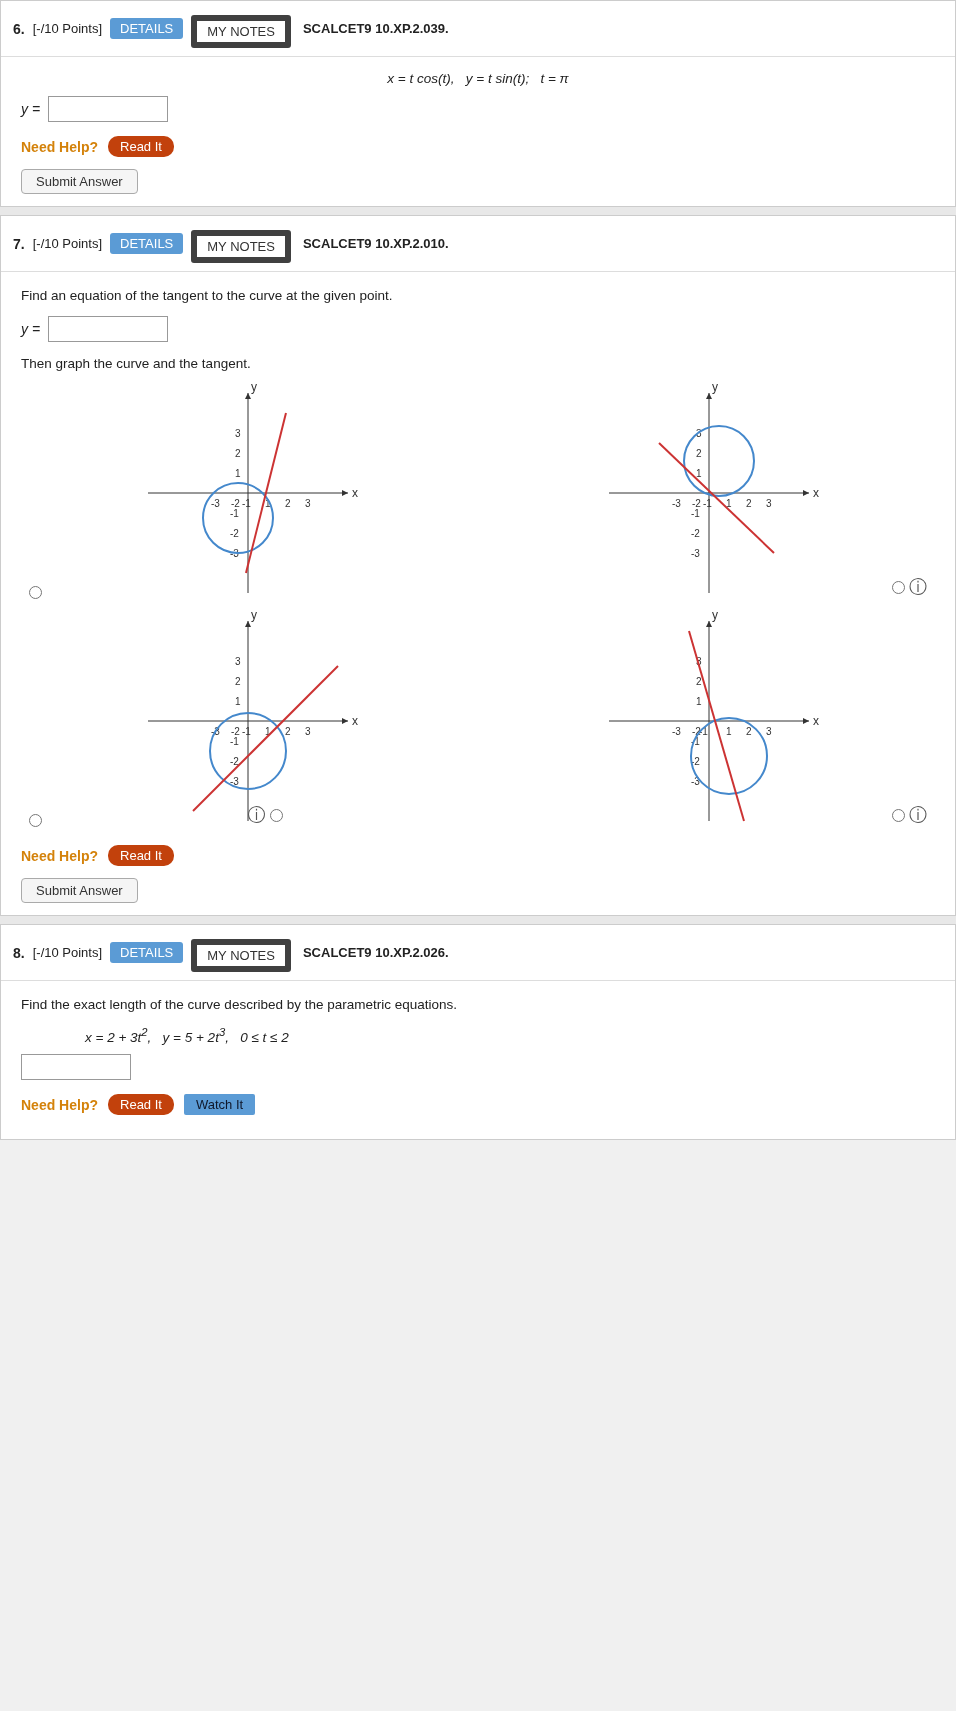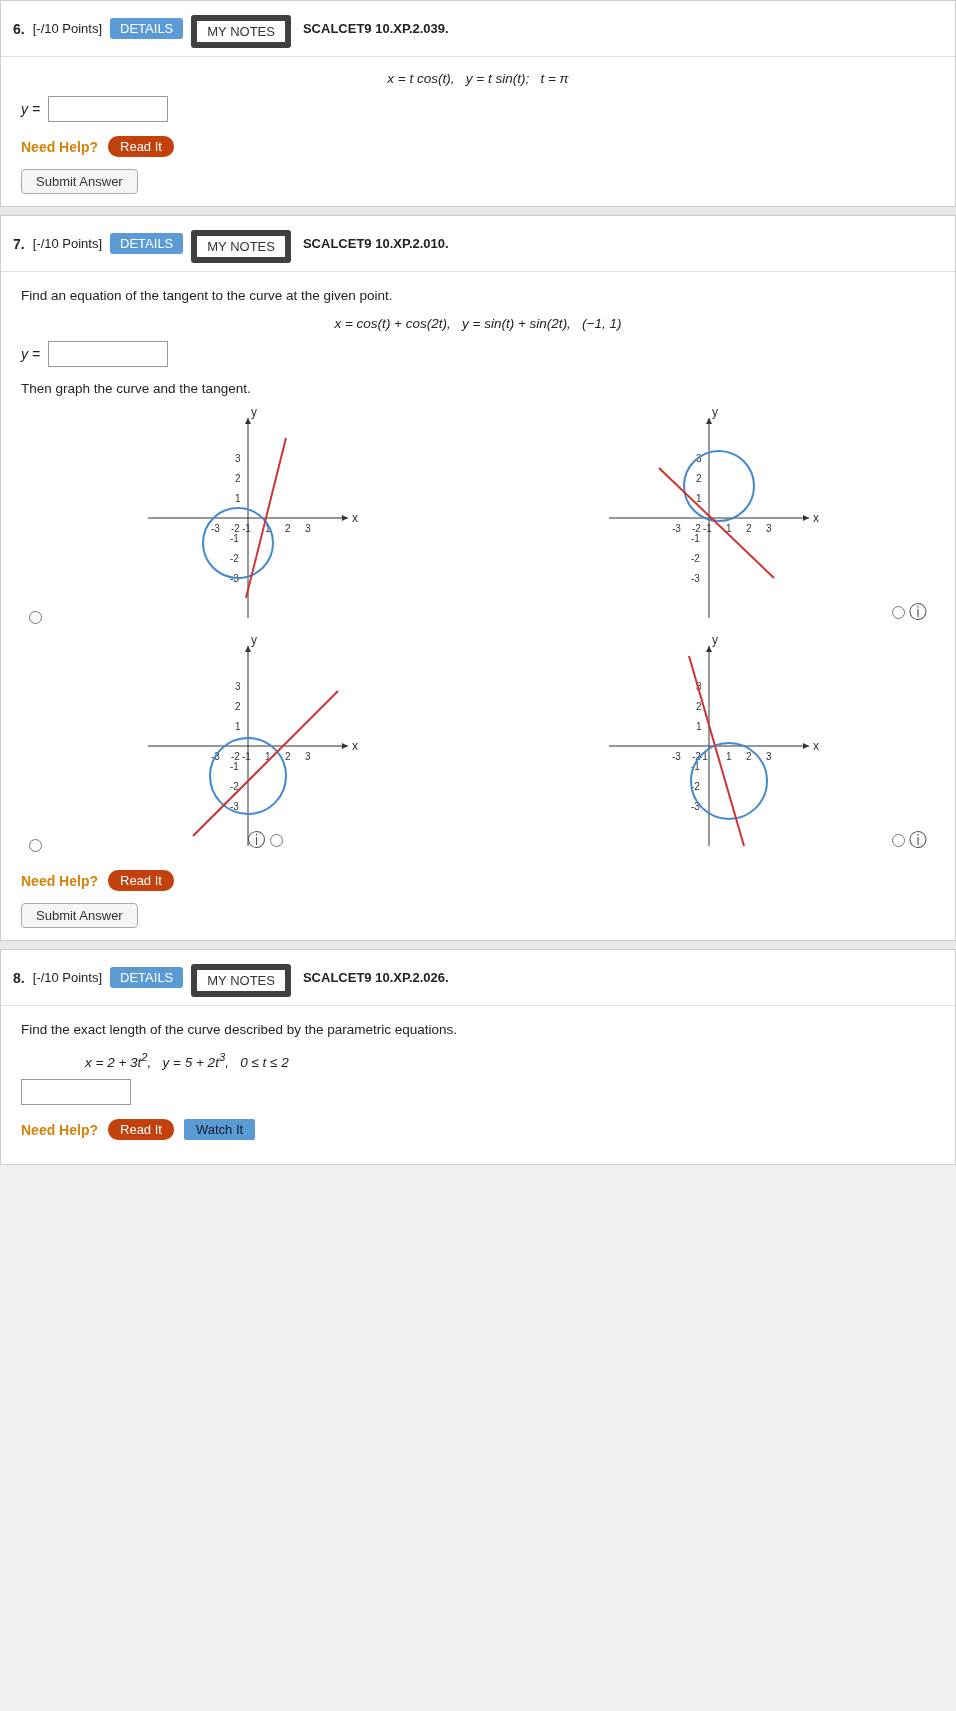--- a/index.html
+++ b/index.html
@@ -194,23 +194,20 @@
   <div class="problem-block">
     <div class="problem-header">
       <span class="problem-number">7.</span>
       <span style="font-size:13px;">[-/10 Points]</span>
       <button class="btn-details">DETAILS</button>
       <button class="btn-mynotes">MY NOTES</button>
       <span class="problem-code">SCALCET9 10.XP.2.010.</span>
     </div>
     <div class="problem-body">
       <div class="problem-instruction">Find an equation of the tangent to the curve at the given point.</div>
-      <div class="equation-line">
-        <em>x</em> = cos(<em>t</em>) + cos(2<em>t</em>),&nbsp;&nbsp; <em>y</em> = sin(<em>t</em>) + sin(2<em>t</em>),&nbsp;&nbsp; (−1, 1)
-      </div>
       <div class="answer-row">
         <span class="answer-label"><em>y</em> =</span>
         <input class="answer-input" type="text" style="">
       </div>
       <div class="sub-instruction">Then graph the curve and the tangent.</div>
 
       <div class="graphs-grid">
 
         <div class="graph-cell">
           <svg width="220" height="220">

